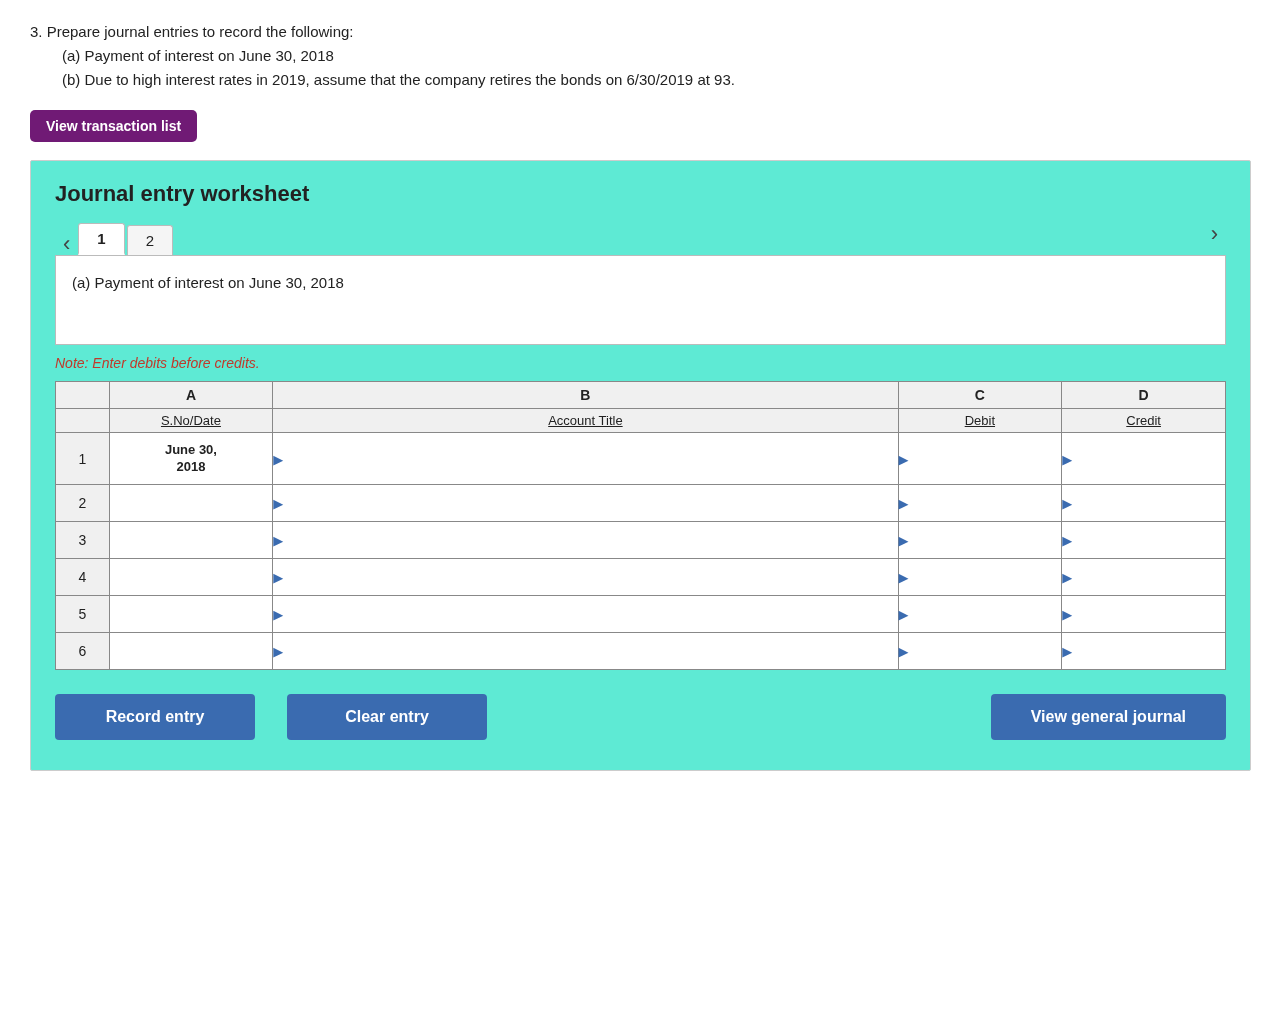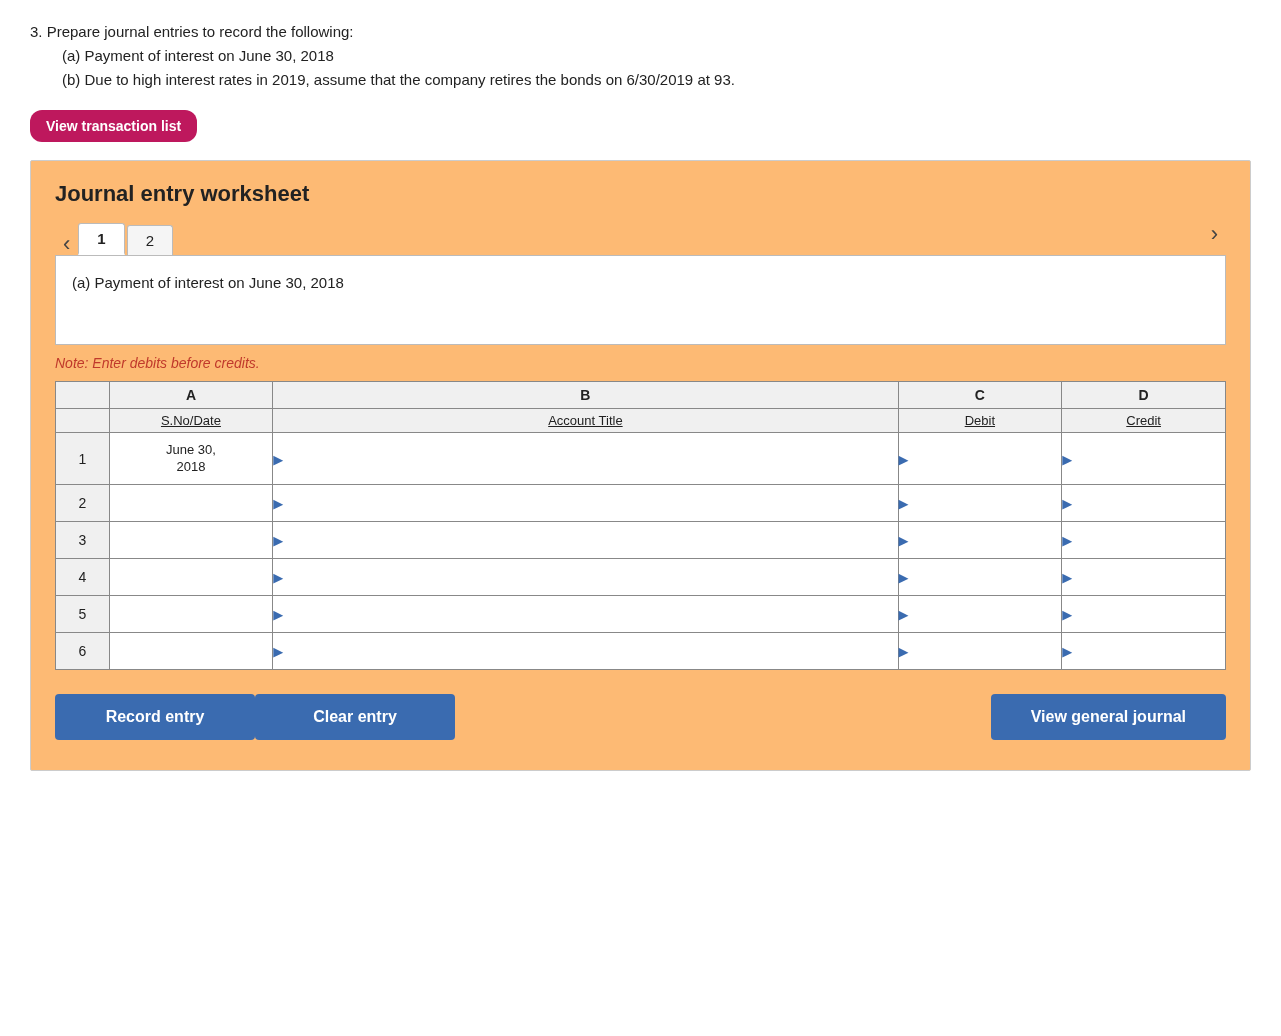--- a/index.html
+++ b/index.html
@@ -14,33 +14,33 @@
     }
     .instructions {
       margin-bottom: 18px;
       line-height: 1.6;
     }
     .instructions p {
       margin: 0;
     }
     .btn-view-transaction {
       display: inline-block;
-      background: #be185d;
+      background: #701a75;
       color: #fff;
       padding: 8px 16px;
       border: none;
-      border-radius: 12px;
+      border-radius: 5px;
       font-size: 14px;
       font-weight: bold;
       cursor: pointer;
       margin-bottom: 18px;
     }
     .worksheet-container {
       border: 1px solid #ccc;
-      background: #fdba74;
+      background: #5eead4;
       padding: 20px 24px 30px 24px;
       border-radius: 2px;
     }
     .worksheet-title {
       font-size: 22px;
       font-weight: bold;
       margin-bottom: 16px;
     }
     .tab-nav {
       display: flex;
@@ -173,25 +173,26 @@
       color: #3a6bb0;
       font-size: 13px;
       line-height: 1;
       pointer-events: none;
     }
     .date-cell {
       font-size: 13px;
       text-align: center;
       padding: 4px 6px;
       line-height: 1.3;
+      font-weight: bold;
     }
     
     .btn-row {
       display: flex;
-      gap: 0;
+      gap: 32px;
       margin-top: 10px;
     }
     .btn-action {
       background: #3a6bb0;
       color: #fff;
       border: none;
       border-radius: 4px;
       padding: 14px 40px;
       font-size: 16px;
       font-weight: bold;

